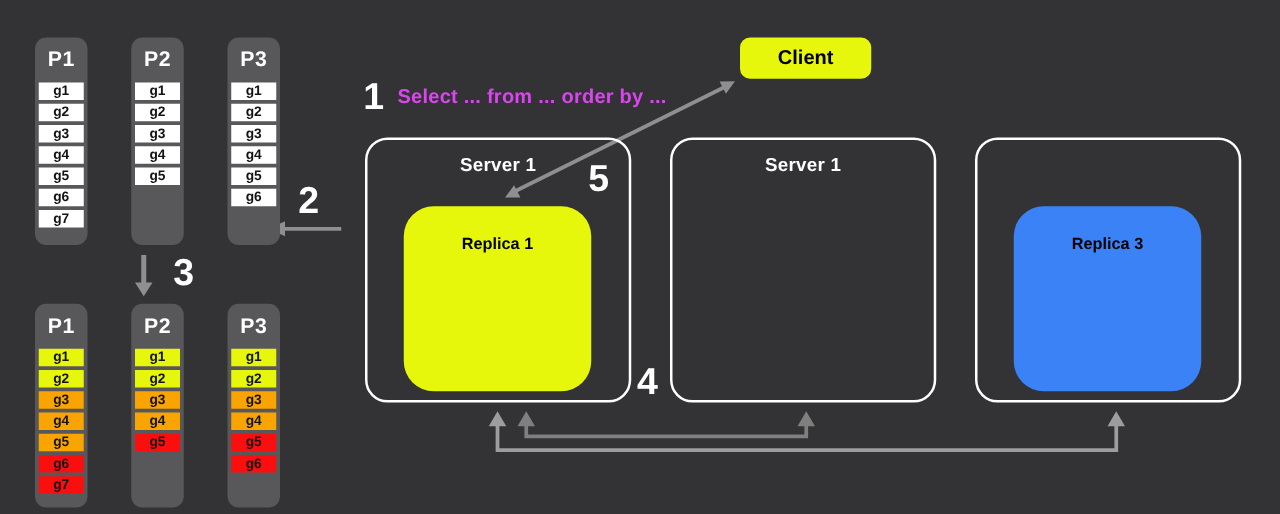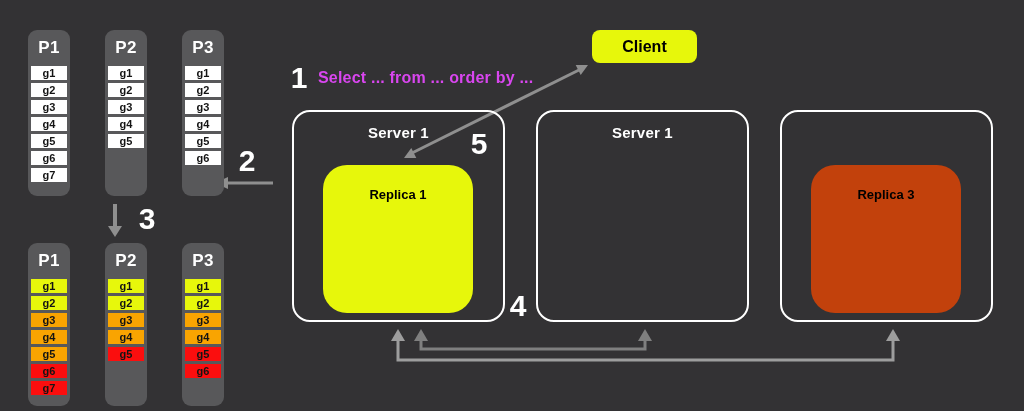--- a/index.html
+++ b/index.html
@@ -152,21 +152,21 @@
 
   <div class="sgroup">
       <div class="server" style="border-color: rgb(255, 255, 255);">
         <div class="server-label">Server 1</div>
         <div class="replica" style="background: rgb(231, 247, 11);">Replica 1</div>
       </div>
       <div class="server" style="border-color: rgb(255, 255, 255);">
         <div class="server-label">Server 1</div>
       </div>
       <div class="server" style="border-color: rgb(255, 255, 255);">
-        <div class="replica" style="background: #c2410c;">Replica 3</div>
+        <div class="replica" style="background: #3b82f6;">Replica 3</div>
       </div>
     </div>
 
   <div class="client" style="background: rgb(231, 247, 11);">Client</div>
 
   <div class="stepnum n1">1</div>
   <div class="stepnum n2">2</div>
   <div class="stepnum n3">3</div>
   <div class="stepnum n4">4</div>
   <div class="stepnum n5">5</div>

